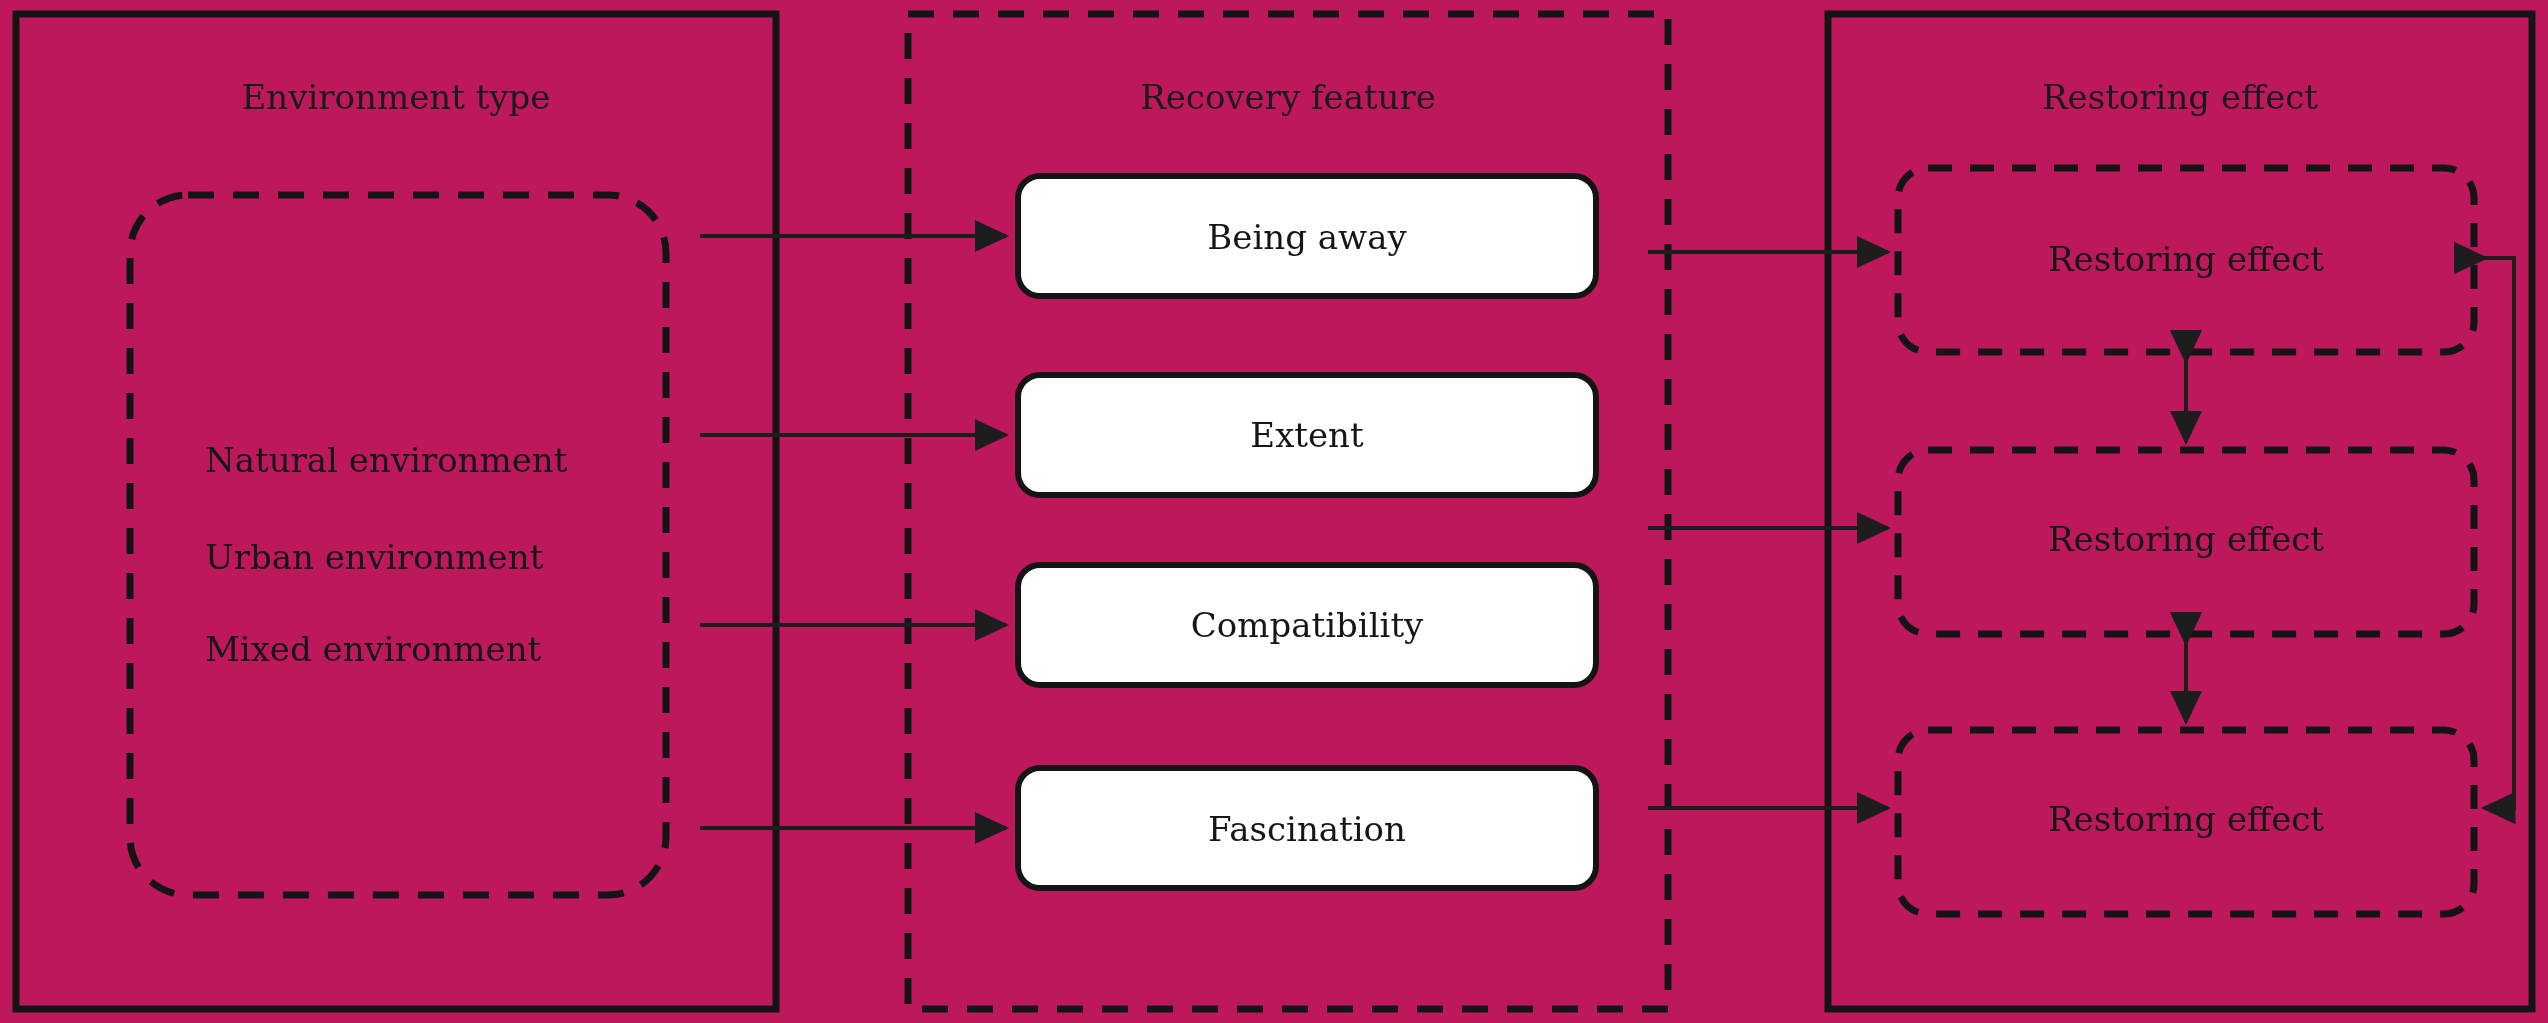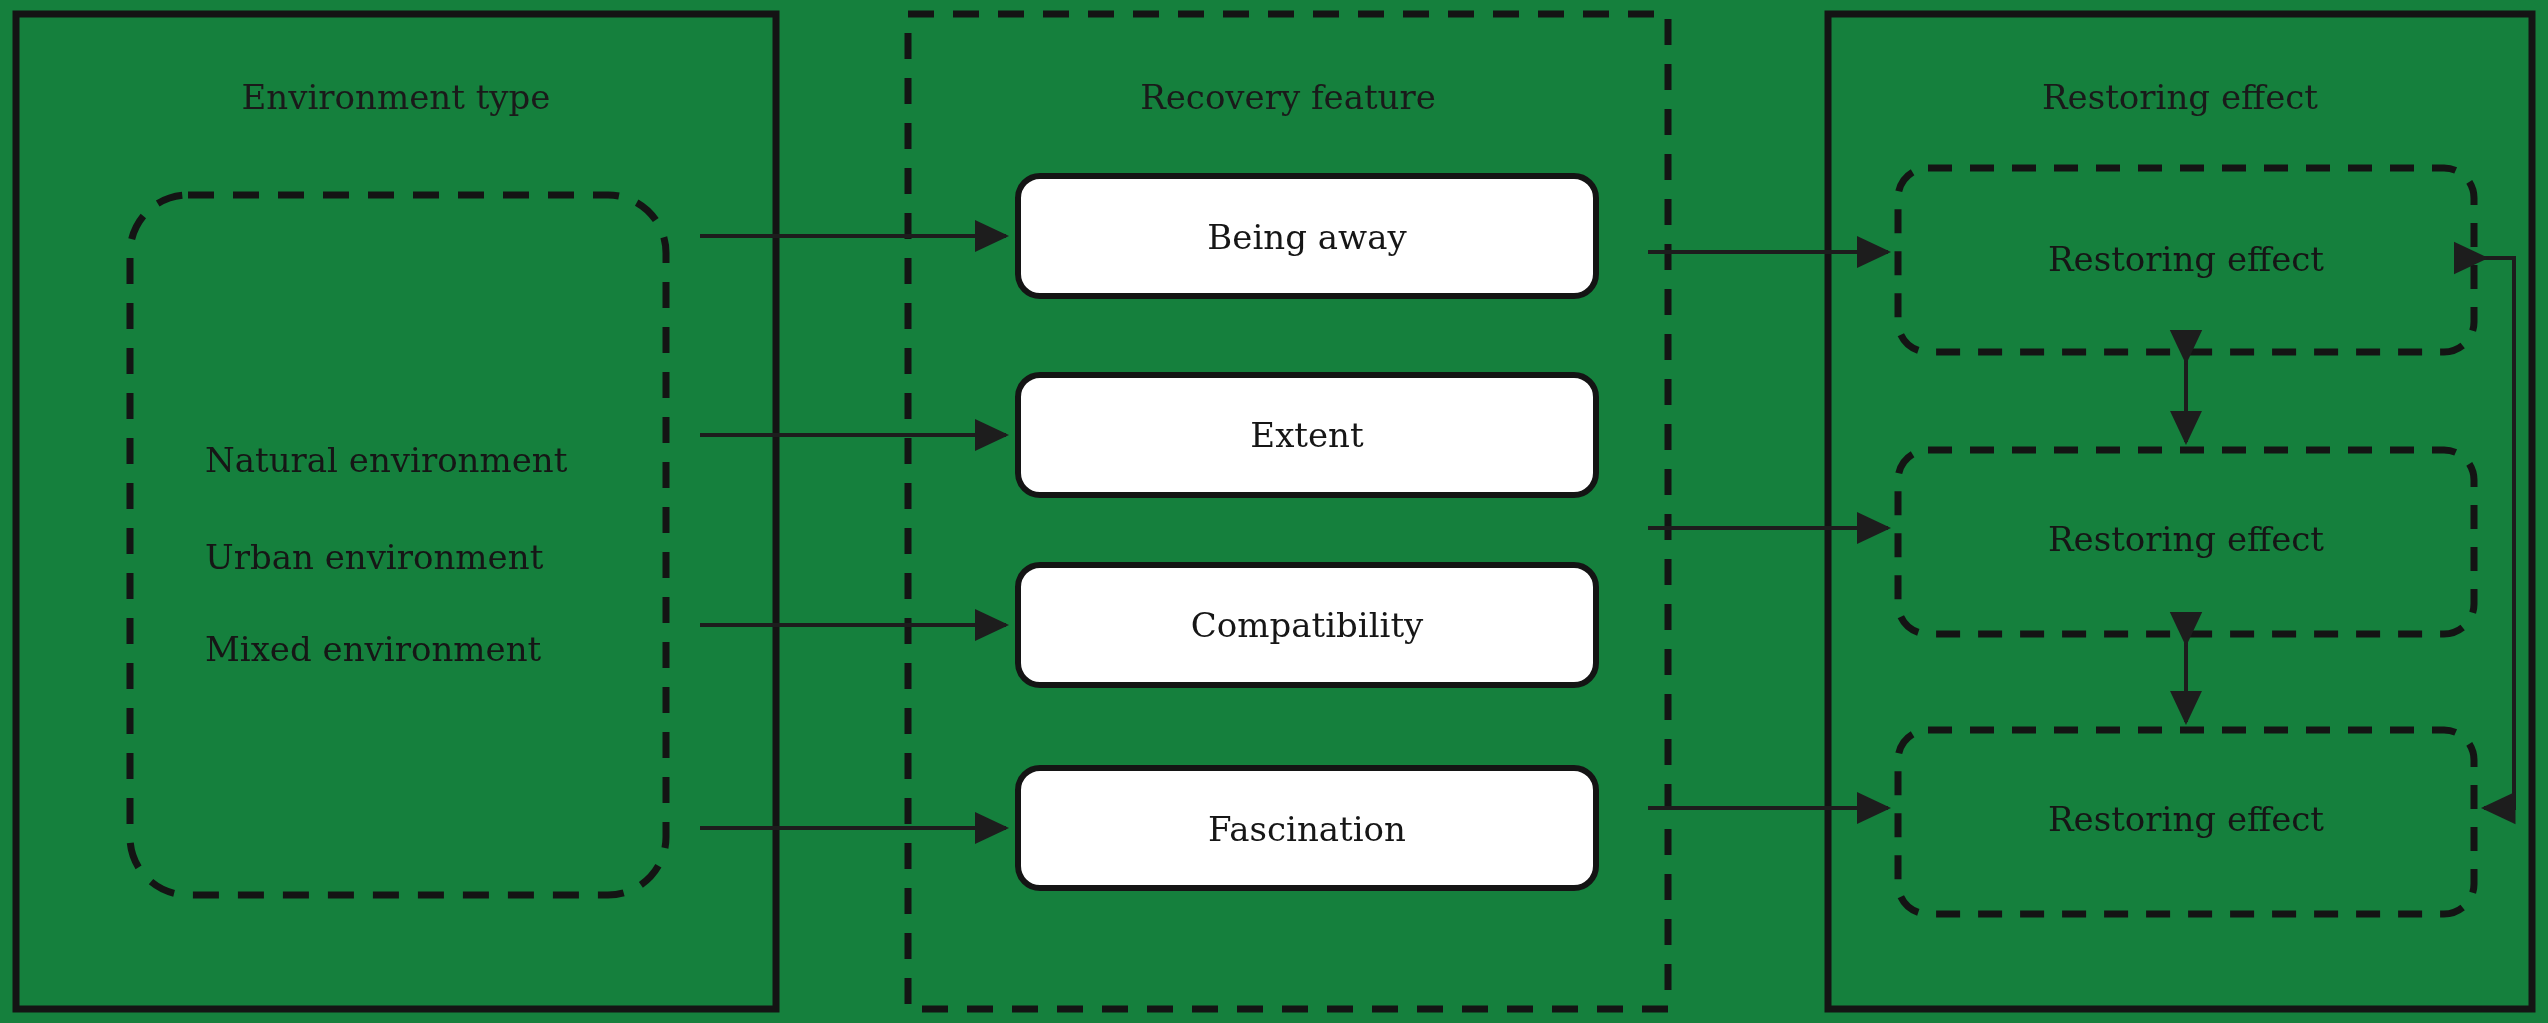--- a/index.html
+++ b/index.html
@@ -7,21 +7,21 @@
     padding: 0;
     background: #ffffff;
   }
   body {
     font-family: "DejaVu Serif", "Liberation Serif", serif;
   }
   #stage {
     position: relative;
     width: 2548px;
     height: 1023px;
-    background: #15803d;
+    background: #be185d;
     overflow: hidden;
   }
   svg.layer {
     position: absolute;
     left: 0;
     top: 0;
     width: 2548px;
     height: 1023px;
   }
   .panel-title {

